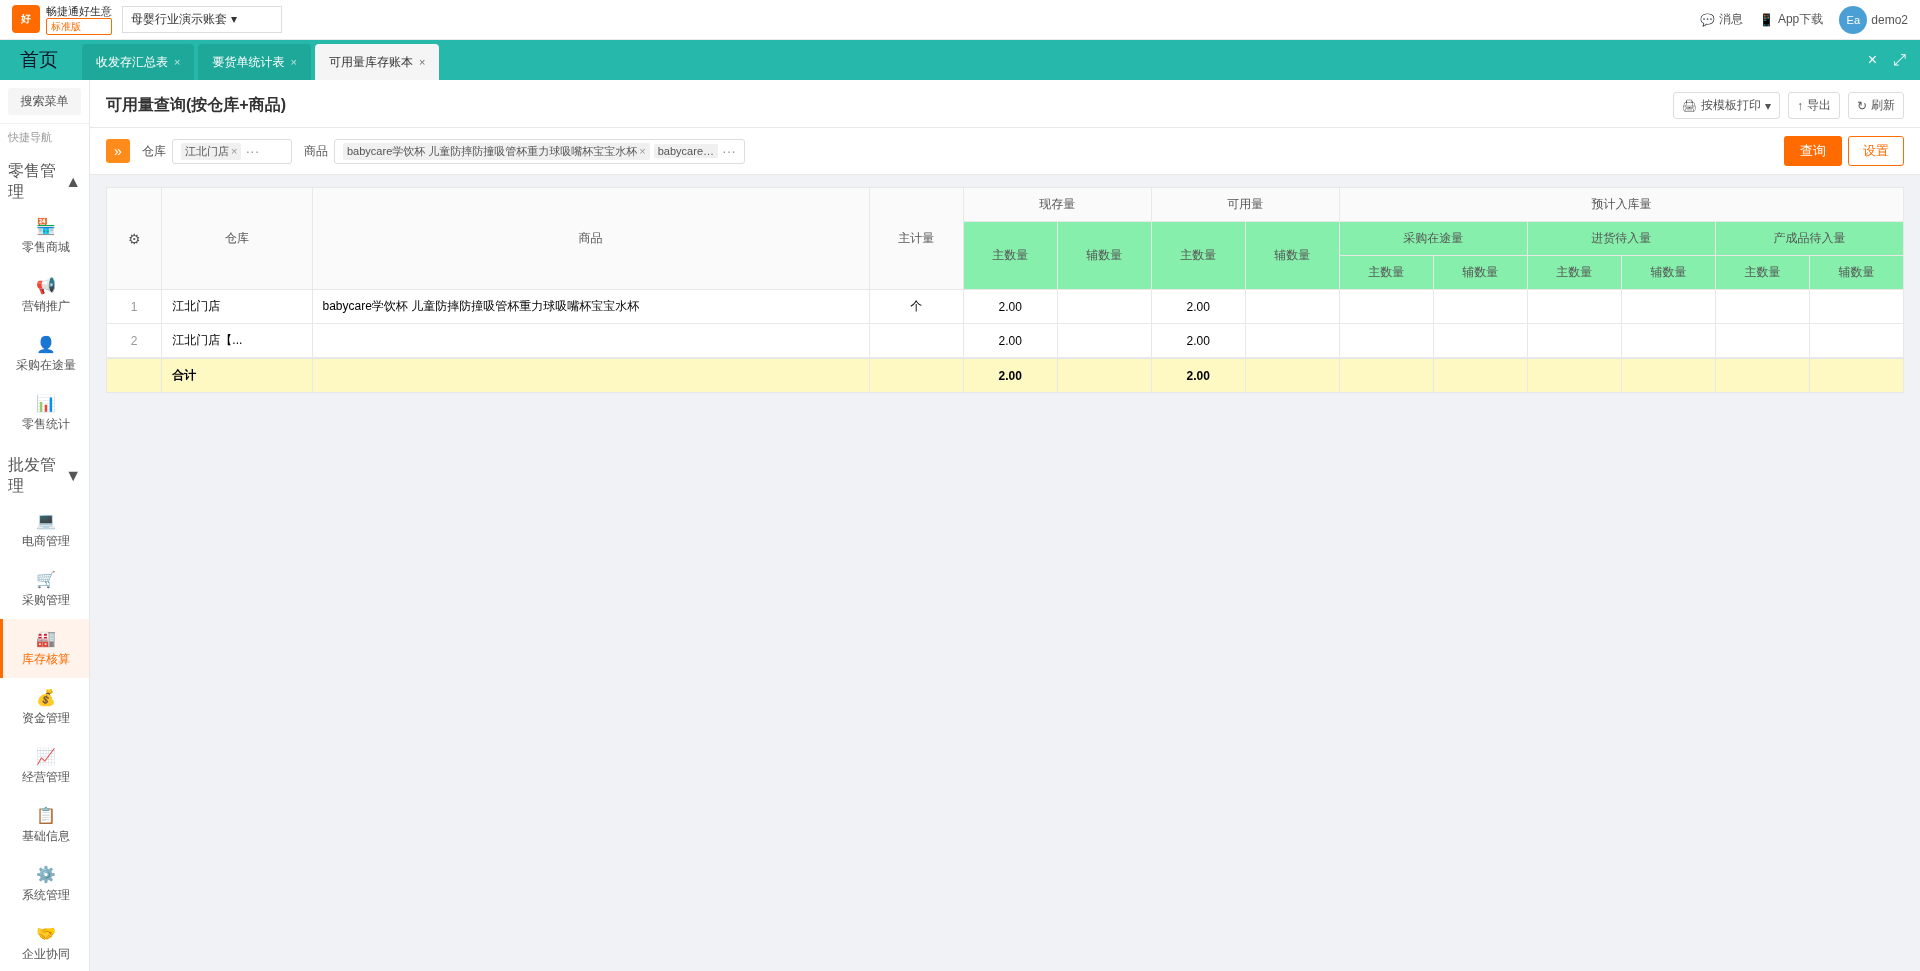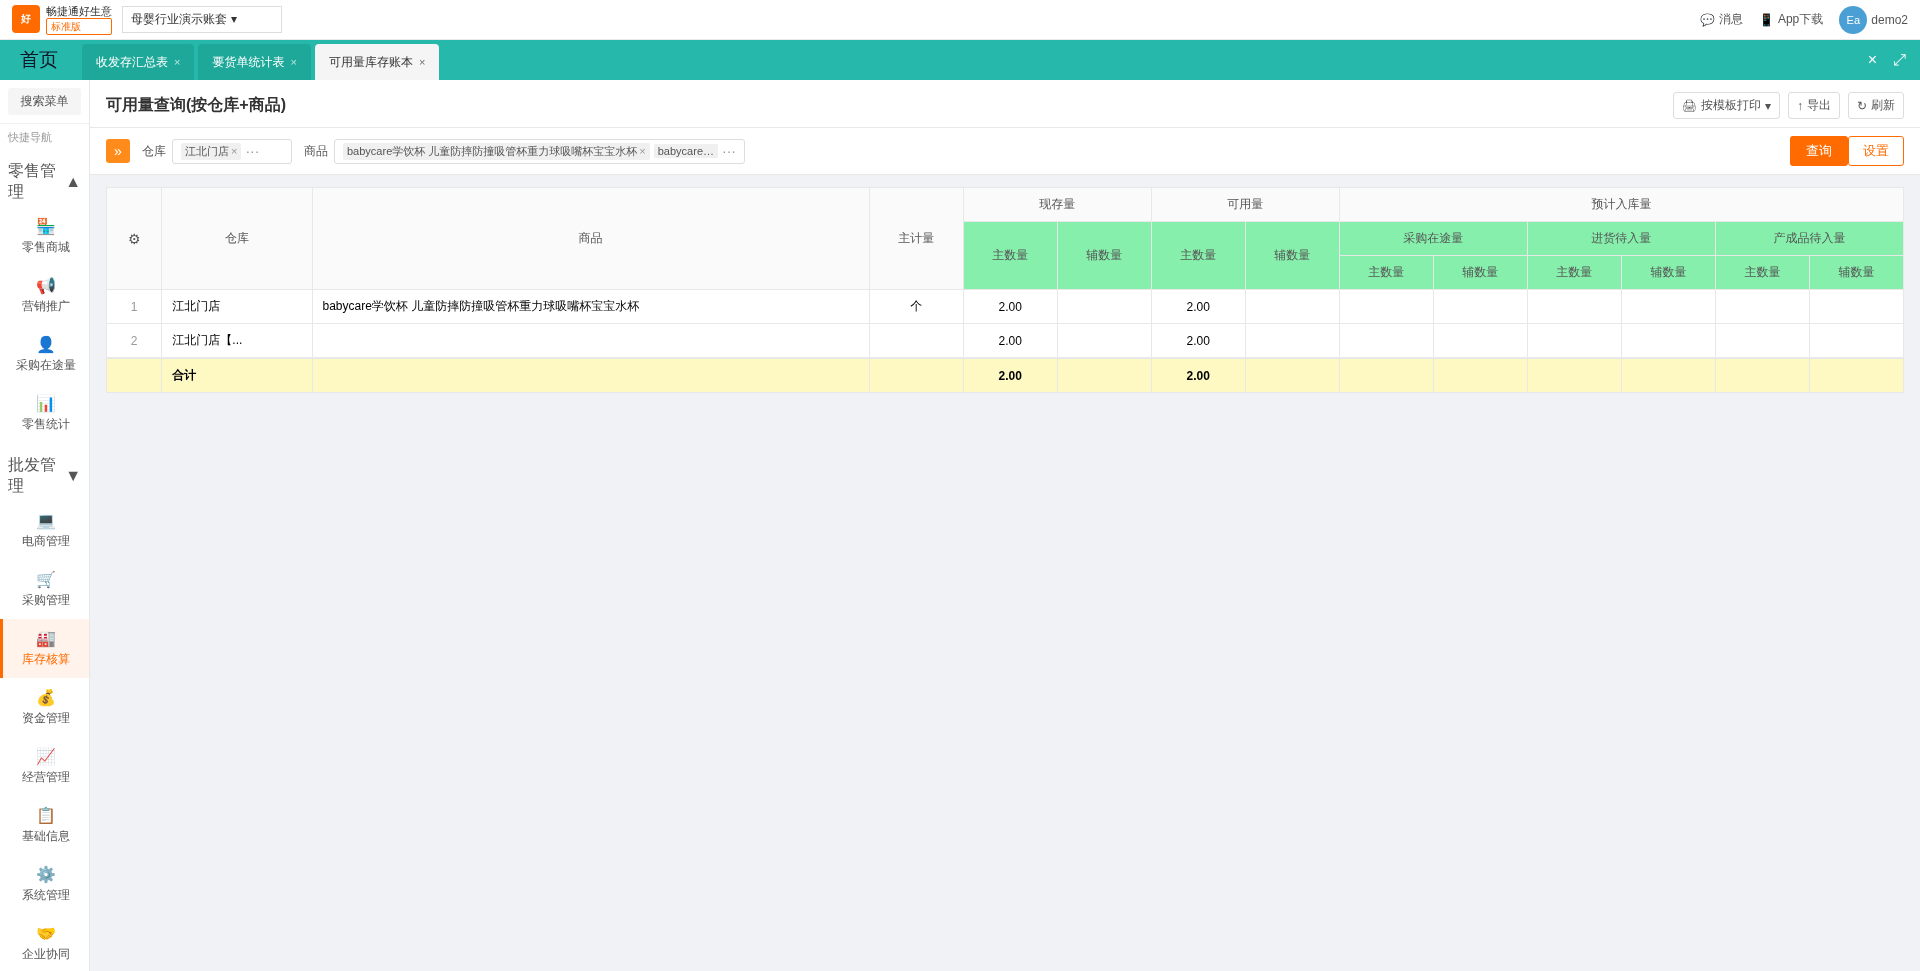--- a/index.html
+++ b/index.html
@@ -335,20 +335,21 @@
       border: 1px solid #ddd;
       border-radius: 3px;
       padding: 3px 8px;
       min-width: 280px;
       background: #fff;
       font-size: 12px;
     }
 
     .filter-actions {
       display: flex;
+      gap: 6px;
       margin-left: auto;
       justify-content: space-between;
     }
 
     
     .table-container {
       flex: 1;
       overflow: auto;
       padding: 12px 16px;
       background: #f0f2f5;

